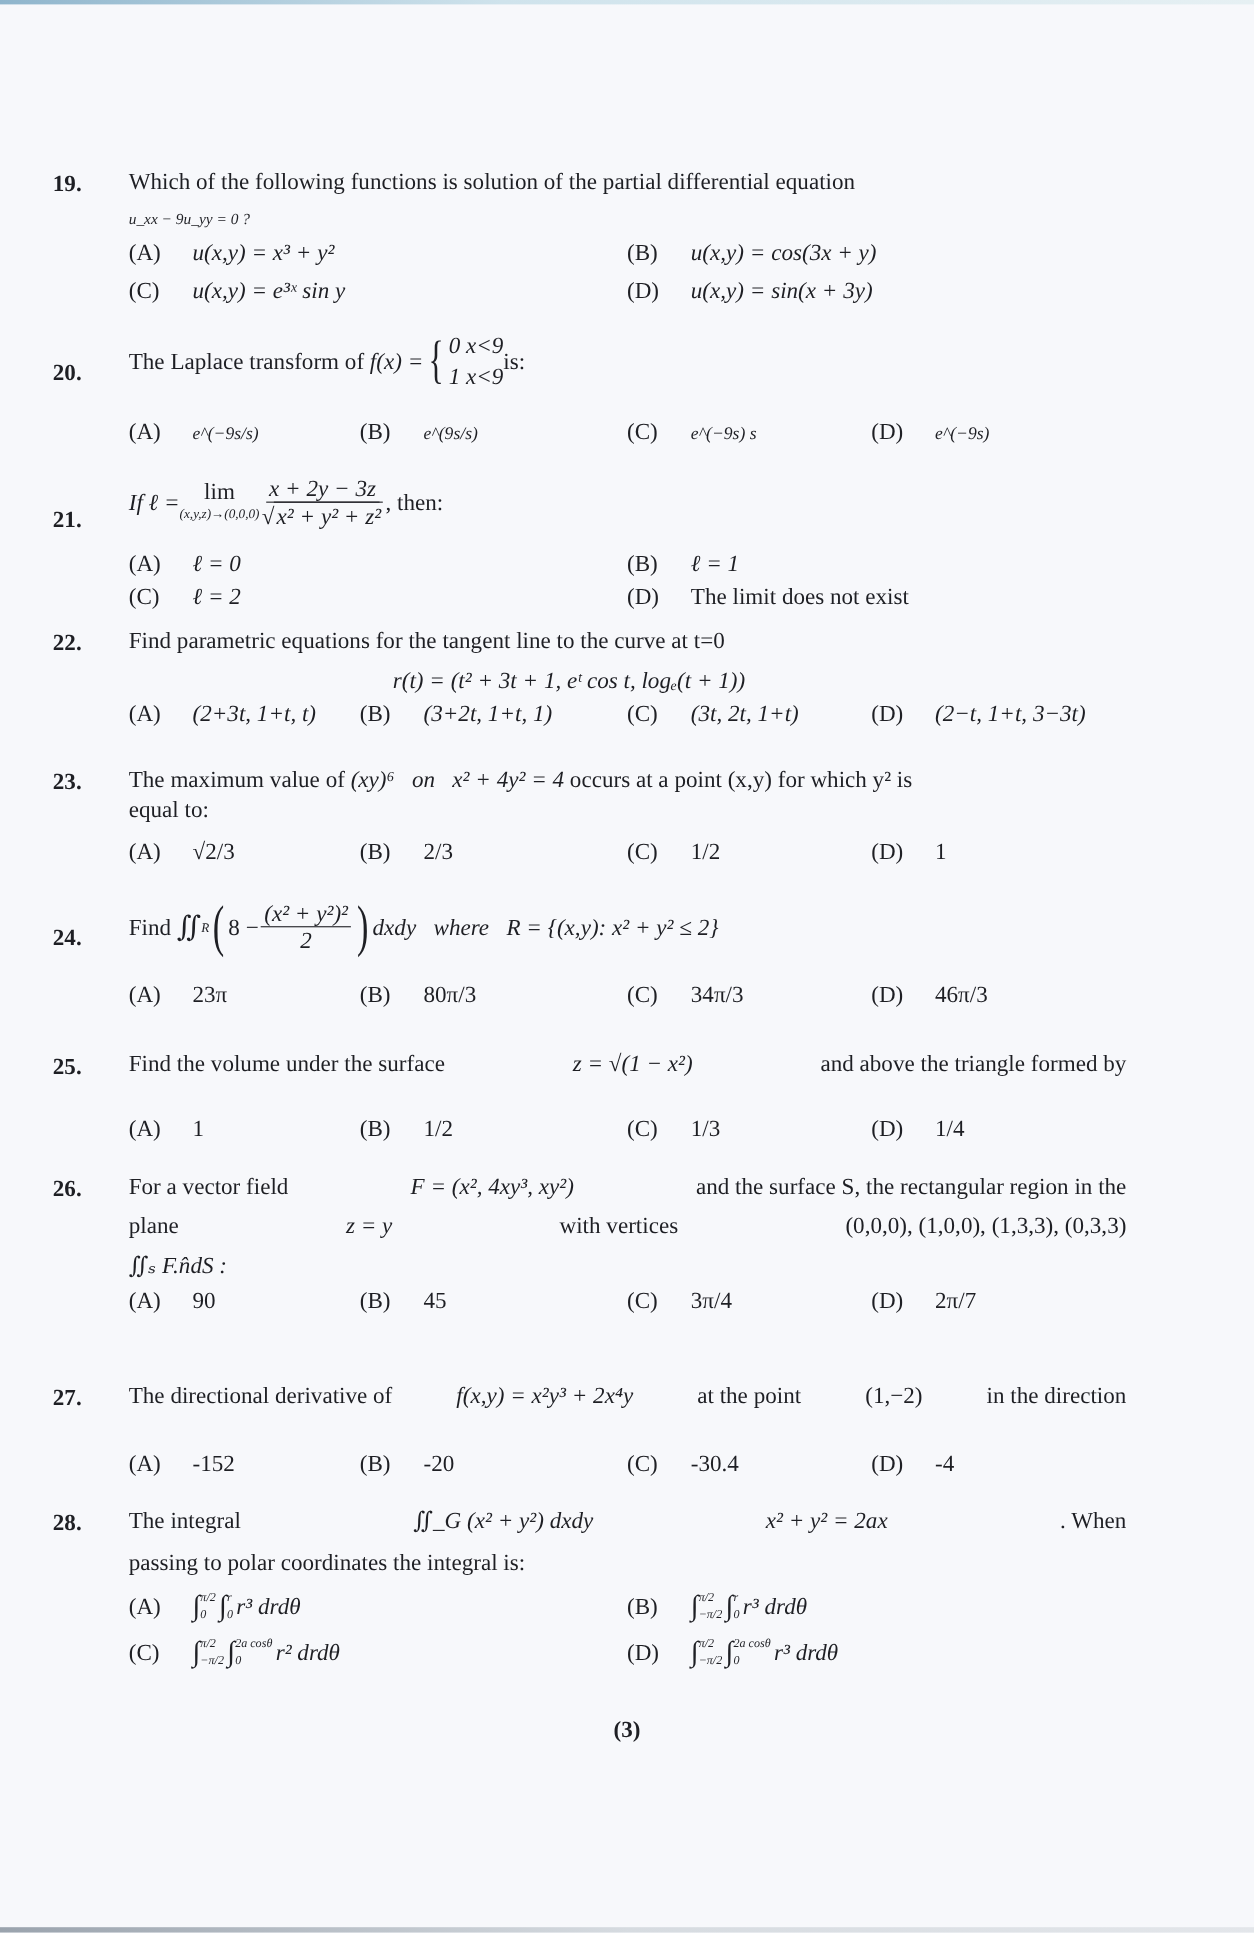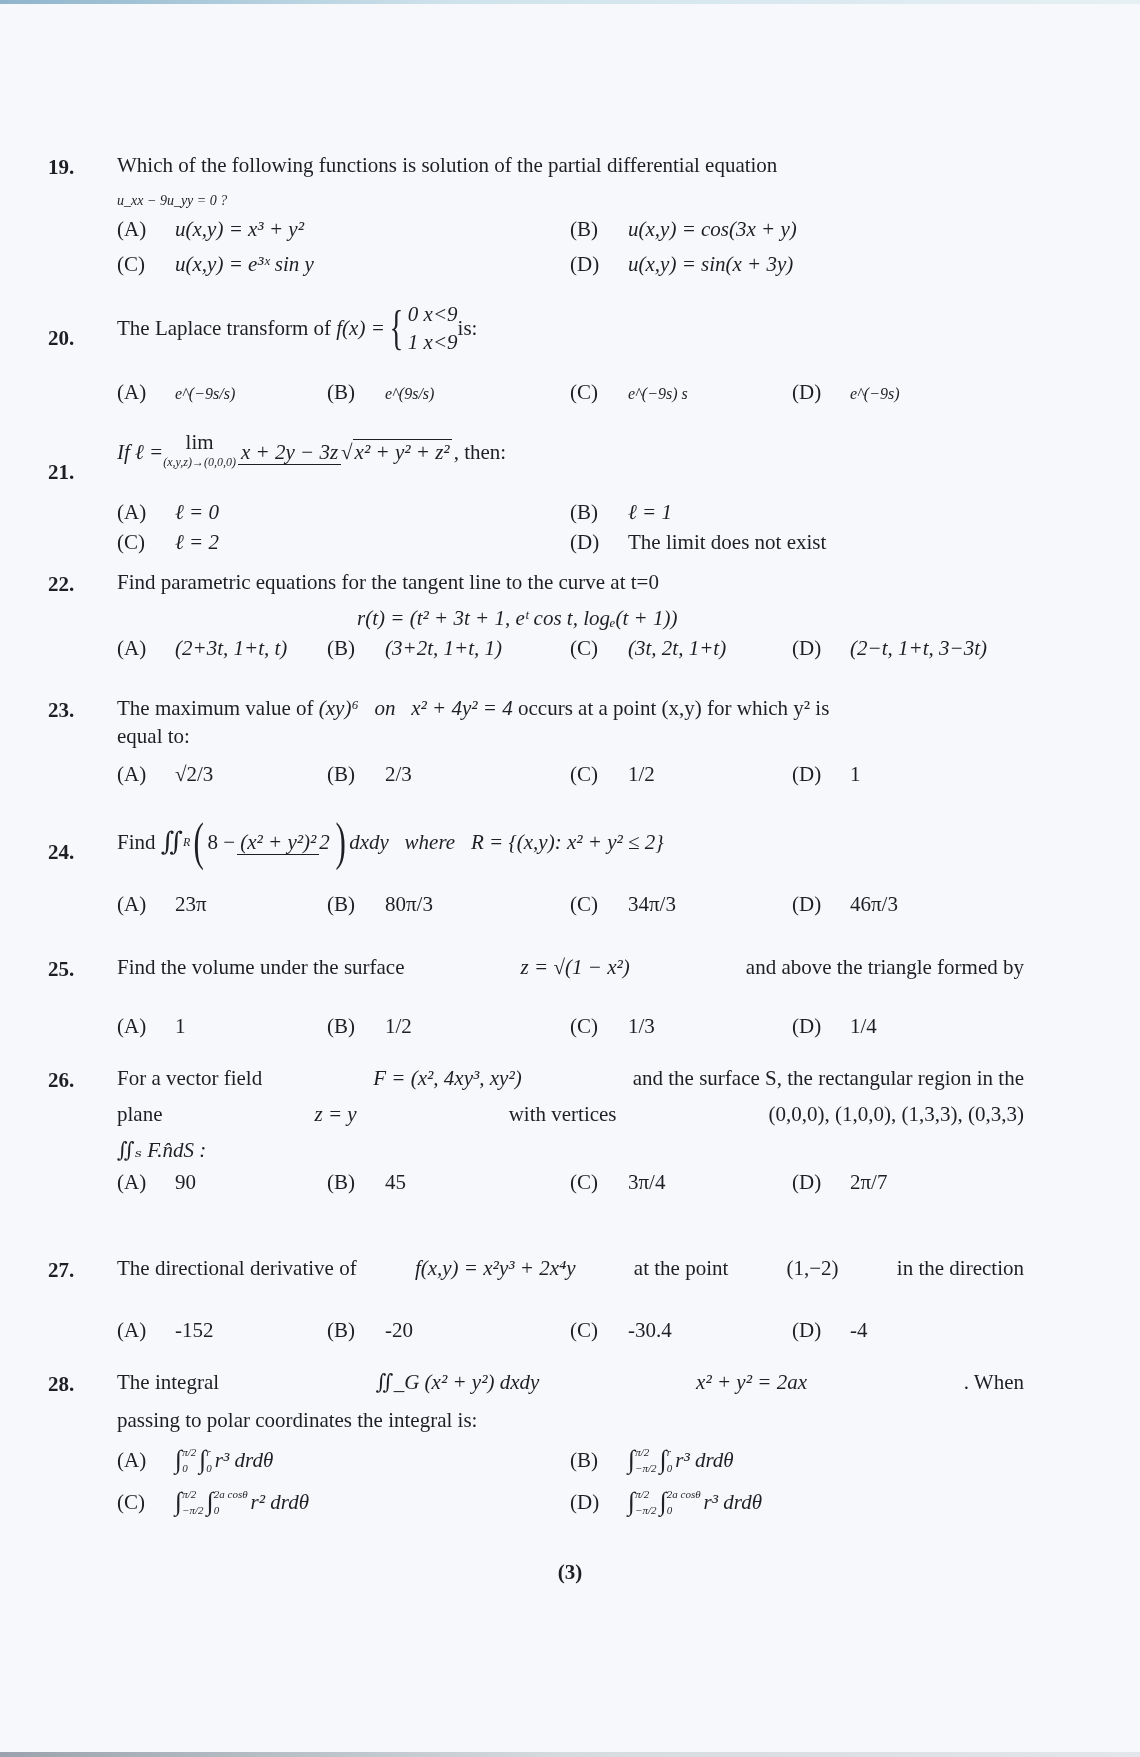--- a/index.html
+++ b/index.html
@@ -15,21 +15,21 @@
     .bottom-edge { position: absolute; left: 0; bottom: 0; width: 1140px; height: 5px;
       background: linear-gradient(90deg, #9aa3ad, #d6dbe0 50%, #e3e6ea); }
     .page { position: absolute; left: 0; top: 0; width: 1140px; height: 1757px; }
     .q { position: absolute; left: 0; width: 1140px; }
     .qnum { position: absolute; left: 36px; font-weight: bold; font-size: 21px; margin-left: 12px; }
     .qtext { position: absolute; left: 117px; right: 116px; font-size: 21px; line-height: 36px; text-align: justify; }
     .opt { position: absolute; font-size: 21px; white-space: nowrap; }
     .opt .lbl { display: inline-block; width: 58px; }
     .math { font-style: italic; }
     sup, sub { font-size: 12px; line-height: 0; }
-    .frac { display: inline-flex; flex-direction: row; align-items: center; vertical-align: middle; margin: 0 2px; }
+    .frac { display: inline-flex; flex-direction: column; align-items: center; vertical-align: middle; margin: 0 2px; }
     .frac .num { border-bottom: 1.5px solid #1e1f24; padding: 0 3px; line-height: 24px; }
     .frac .den { line-height: 24px; }
     .brace { display: inline-block; vertical-align: middle; font-size: 48px; line-height: 48px; font-weight: 200; transform: scaleX(0.6); }
     .cases { display: inline-flex; flex-direction: column; vertical-align: middle; line-height: 28px; align-items: center; }
     .sqrt { border-top: 1.5px solid #1e1f24; padding: 0 2px; }
     .lim { display: inline-flex; flex-direction: column; align-items: center; vertical-align: middle; line-height: 20px; }
     .lim .sub { font-size: 12px; }
     .int { font-size: 26px; vertical-align: middle; }
     .limits { display: inline-flex; flex-direction: column; vertical-align: middle; font-size: 11px; line-height: 16px; margin-right: 3px; }
     .footer { position: absolute; left: 0; width: 1140px; text-align: center; font-size: 21px; font-weight: bold; }

